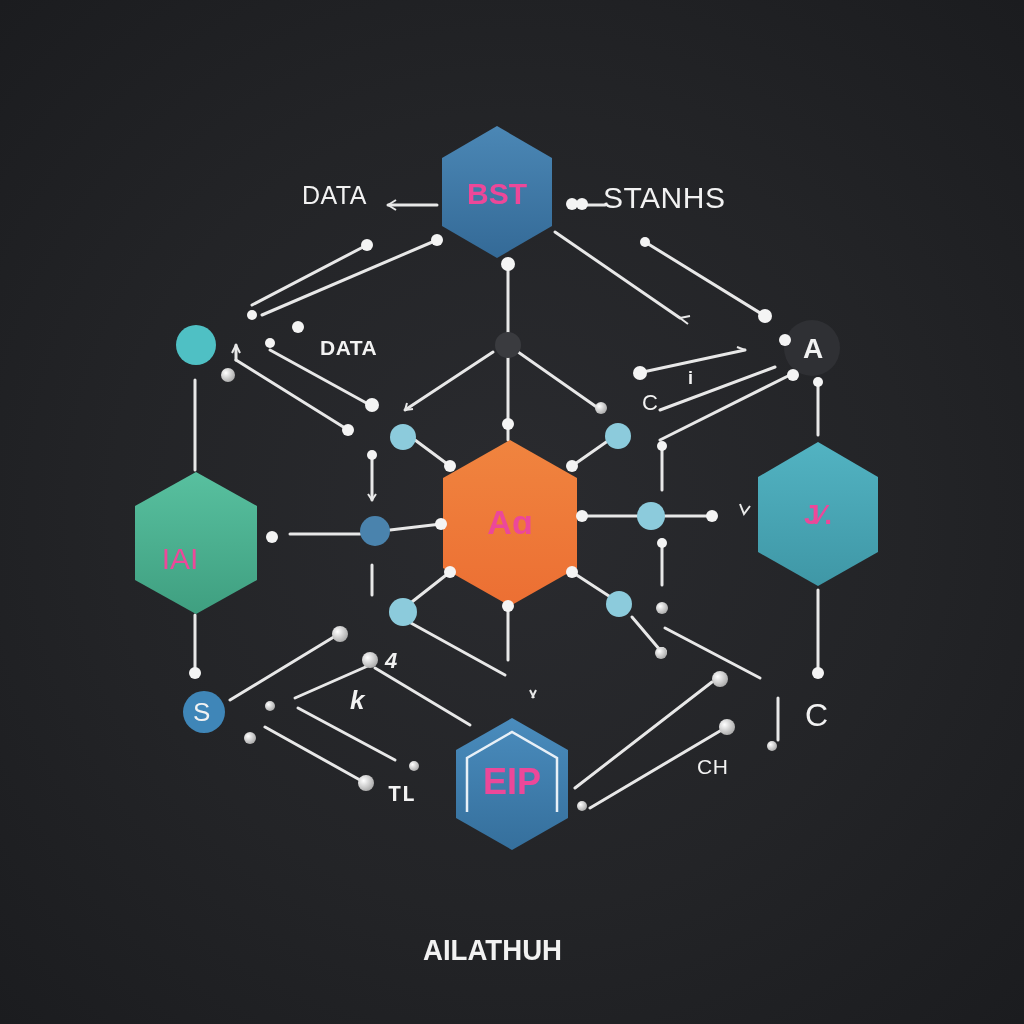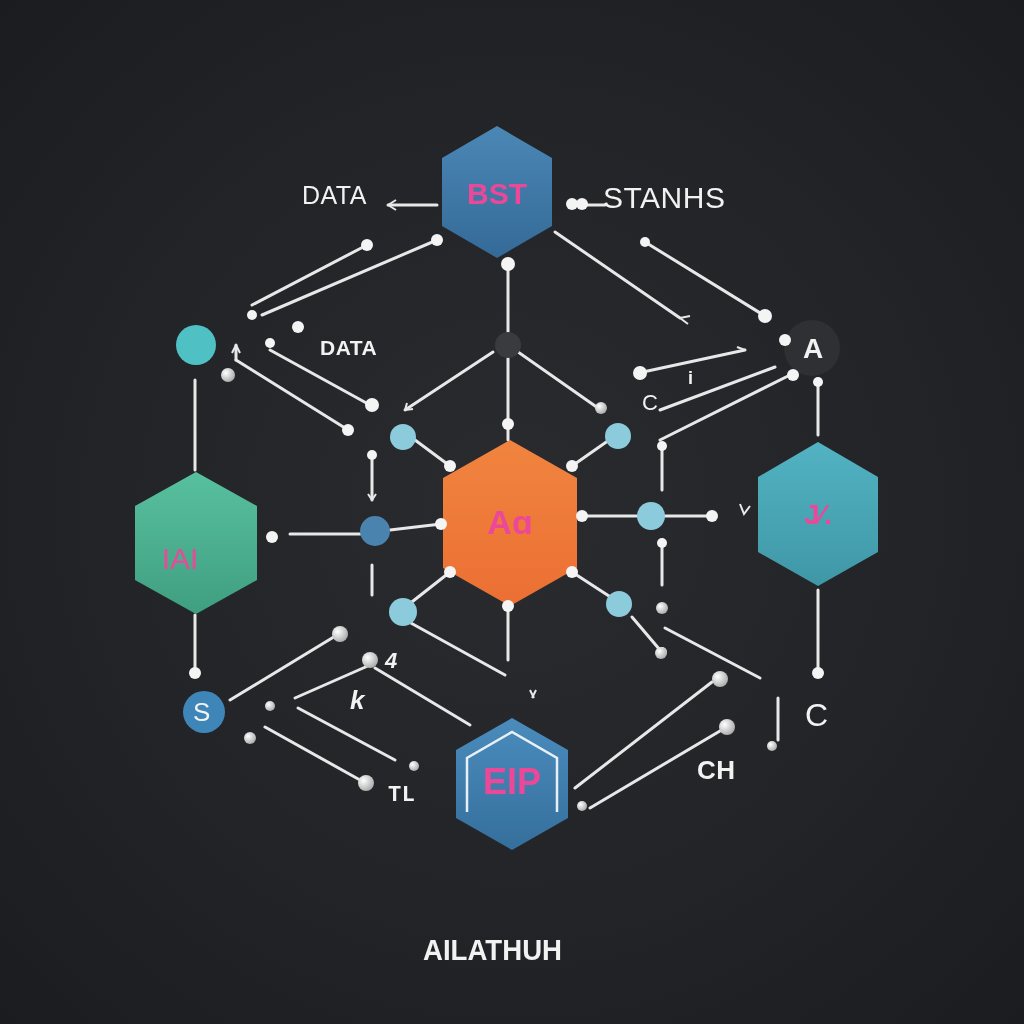--- a/index.html
+++ b/index.html
@@ -191,16 +191,16 @@
   <div class="lbl" style="left:603px;top:181px;font-size:30px;font-weight:normal;">STANHS</div>
   <div class="lbl" style="left:320px;top:336px;font-size:21px;">DATA</div>
   <div class="lbl" style="left:803px;top:333px;font-size:28px;">A</div>
   <div class="lbl" style="left:642px;top:390px;font-size:22px;font-weight:normal;">C</div>
   <div class="lbl" style="left:688px;top:368px;font-size:18px;">i</div>
   <div class="lbl" style="left:805px;top:697px;font-size:32px;font-weight:normal;">C</div>
   <div class="lbl" style="left:193px;top:697px;font-size:26px;font-weight:normal;">S</div>
   <div class="lbl" style="left:350px;top:685px;font-size:26px;font-style:italic;">k</div>
   <div class="lbl" style="left:385px;top:648px;font-size:22px;font-style:italic;">4</div>
   <div class="lbl" style="left:388px;top:783px;font-size:22px;font-family:Liberation Mono, monospace;">TL</div>
-  <div class="lbl" style="left:697px;top:755px;font-size:26px;font-weight:bold;">CH</div>
+  <div class="lbl" style="left:697px;top:755px;font-size:21px;font-weight:normal;">CH</div>
 
   <div class="lbl" style="left:423px;top:933px;font-size:30px;letter-spacing:0px;transform:scaleX(0.92);transform-origin:left top;">AILATHUH</div>
 </div>
 
 </body></html>

